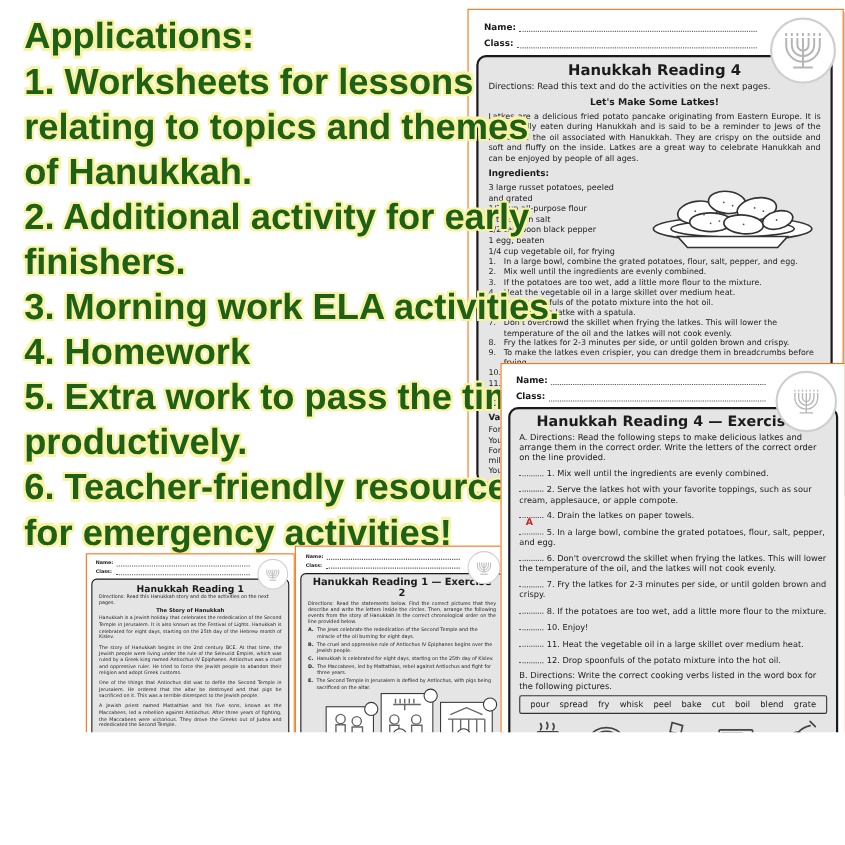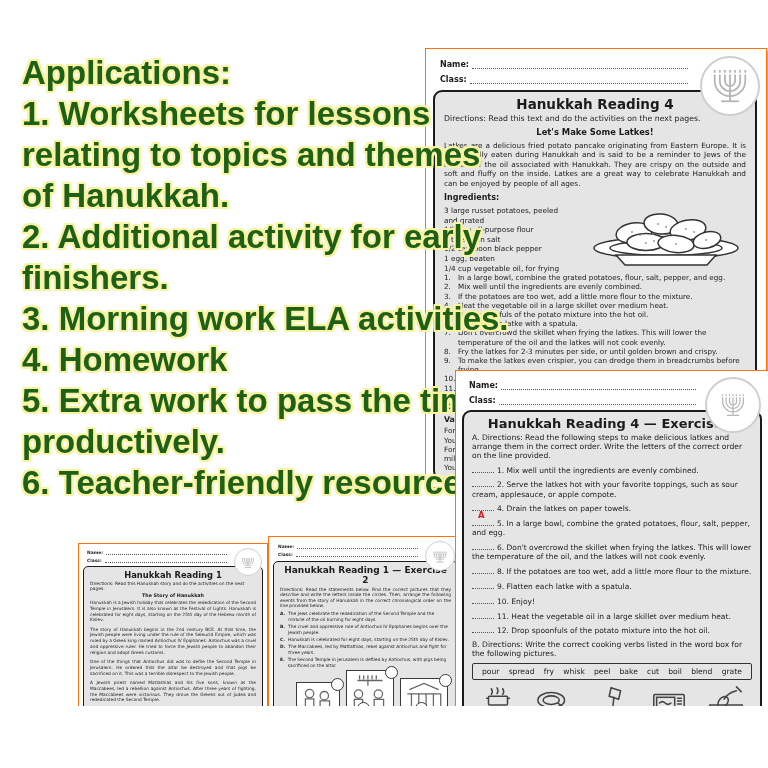--- a/index.html
+++ b/index.html
@@ -1,17 +1,17 @@
 <!DOCTYPE html>
 <html><head>
 <meta charset="utf-8">
 <style>
   html,body{margin:0;padding:0;background:#fff;}
   #canvas{position:relative;width:768px;height:666px;background:#ffffff;overflow:hidden;
-          font-family:"DejaVu Sans",sans-serif;color:#1c1c1c;margin-top:40px;}
+          font-family:"DejaVu Sans",sans-serif;color:#1c1c1c;}
 
   
   .green-block{position:absolute;left:22px;top:12px;z-index:2;}
   .green-line{font-family:"Liberation Sans",sans-serif;font-weight:bold;font-size:33px;
     line-height:41px;white-space:nowrap;color:#1e6018;
     text-shadow:-2px -2px 0 #f8f3a2,2px -2px 0 #f8f3a2,-2px 2px 0 #f8f3a2,2px 2px 0 #f8f3a2,
                  0 -2px 0 #f8f3a2,0 2px 0 #f8f3a2,-2px 0 0 #f8f3a2,2px 0 0 #f8f3a2;}
 
   
   .page{position:absolute;background:#fff;border:1px solid #f97316;
@@ -120,20 +120,21 @@
       <div class="green-line">3. Morning work ELA activities.</div>
 
       <div class="green-line">4. Homework</div>
 
       <div class="green-line">5. Extra work to pass the time</div>
 
       <div class="green-line">productively.</div>
 
       <div class="green-line">6. Teacher-friendly resources</div>
 
+      <div class="green-line">for emergency activities!</div>
     </div>
 
   <div class="page" id="page-r4">
     <div class="hdr h1">
       <span class="lbl">Name:</span>
       <span class="dots"></span>
     </div>
     <div class="hdr h2">
       <span class="lbl">Class:</span>
       <span class="dots"></span>
@@ -491,24 +492,24 @@
 
           <div class="e1-item"><span class="blank"></span><span>2.</span> <span>Serve the latkes hot with your favorite toppings, such as sour cream, applesauce, or apple compote.</span></div>
 
 
           <div class="e1-item"><span class="blank"></span><span>4.</span> <span>Drain the latkes on paper towels.</span></div>
 
           <div class="e1-item"><span class="blank"><span class="ans">A</span></span><span>5.</span> <span>In a large bowl, combine the grated potatoes, flour, salt, pepper, and egg.</span></div>
 
           <div class="e1-item"><span class="blank"></span><span>6.</span> <span>Don't overcrowd the skillet when frying the latkes. This will lower the temperature of the oil, and the latkes will not cook evenly.</span></div>
 
+          <div class="e1-item"><span class="blank"></span><span>7.</span> <span>Fry the latkes for 2-3 minutes per side, or until golden brown and crispy.</span></div>
 
           <div class="e1-item"><span class="blank"></span><span>8.</span> <span>If the potatoes are too wet, add a little more flour to the mixture.</span></div>
 
-          <div class="e1-item"><span class="blank"></span><span>9.</span> <span>Flatten each latke with a spatula.</span></div>
 
           <div class="e1-item"><span class="blank"></span><span>10.</span> <span>Enjoy!</span></div>
 
           <div class="e1-item"><span class="blank"></span><span>11.</span> <span>Heat the vegetable oil in a large skillet over medium heat.</span></div>
 
           <div class="e1-item"><span class="blank"></span><span>12.</span> <span>Drop spoonfuls of the potato mixture into the hot oil.</span></div>
         </div>
       <div class="e1-dir" style="margin-top:3px">B. Directions: Write the correct cooking verbs listed in the word box for the following pictures.</div>
       <div class="word-box">
 

